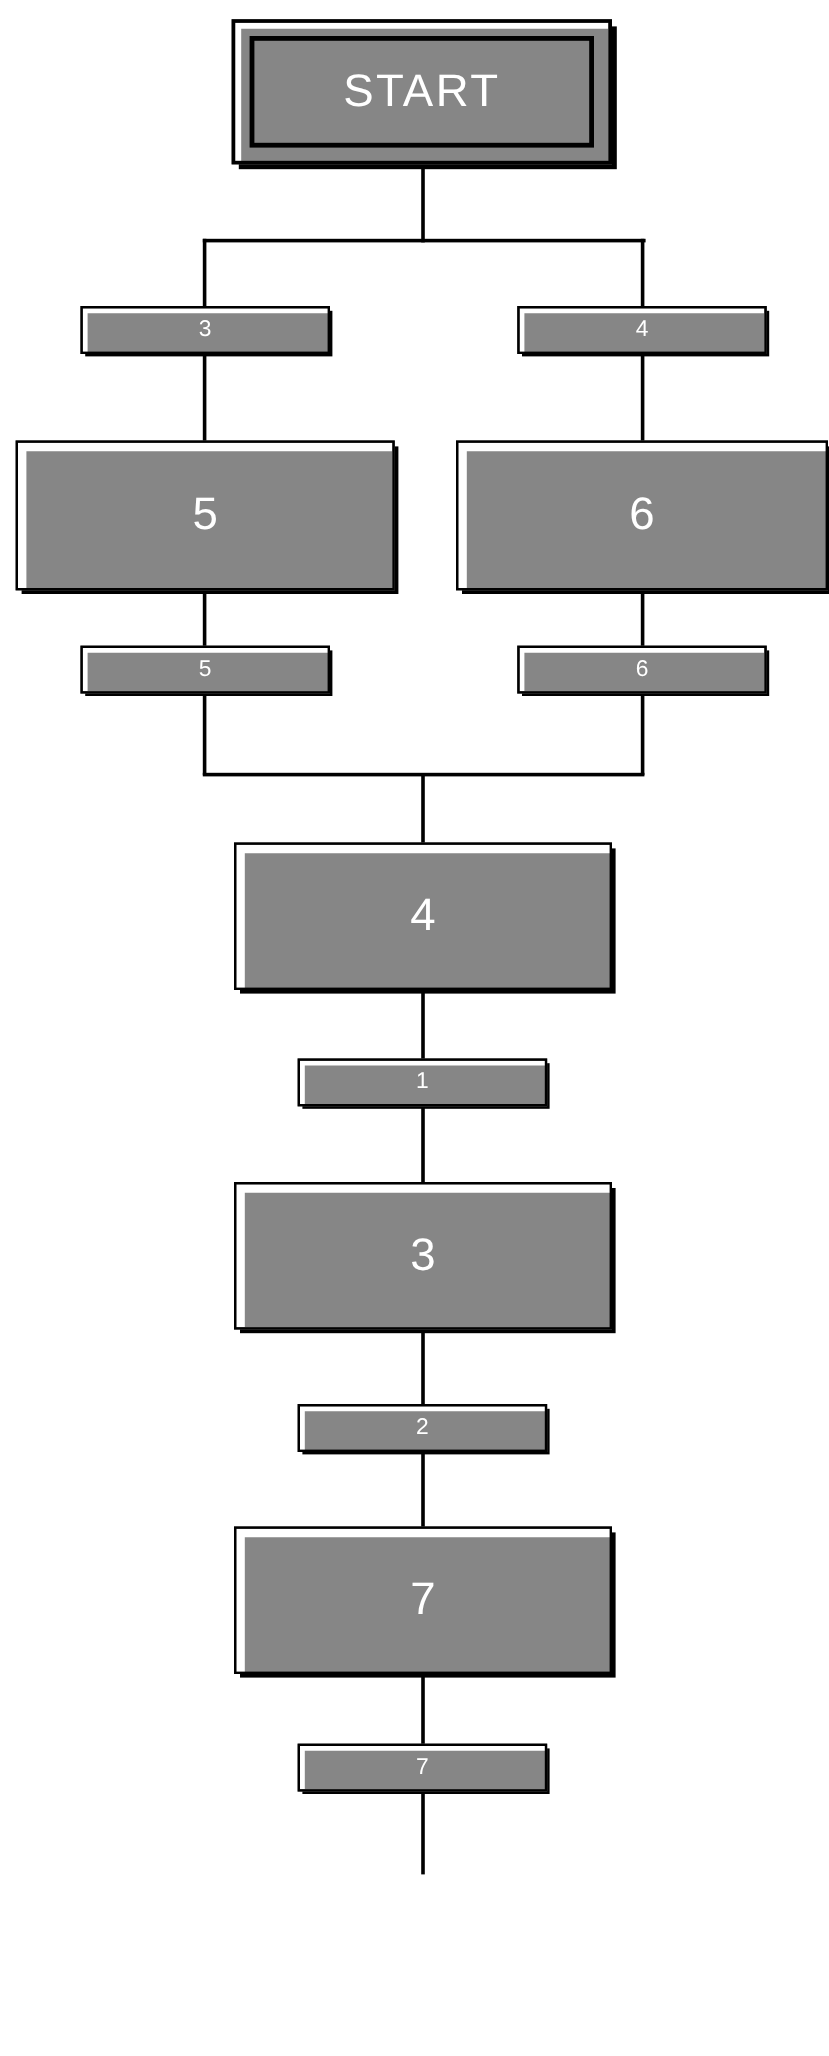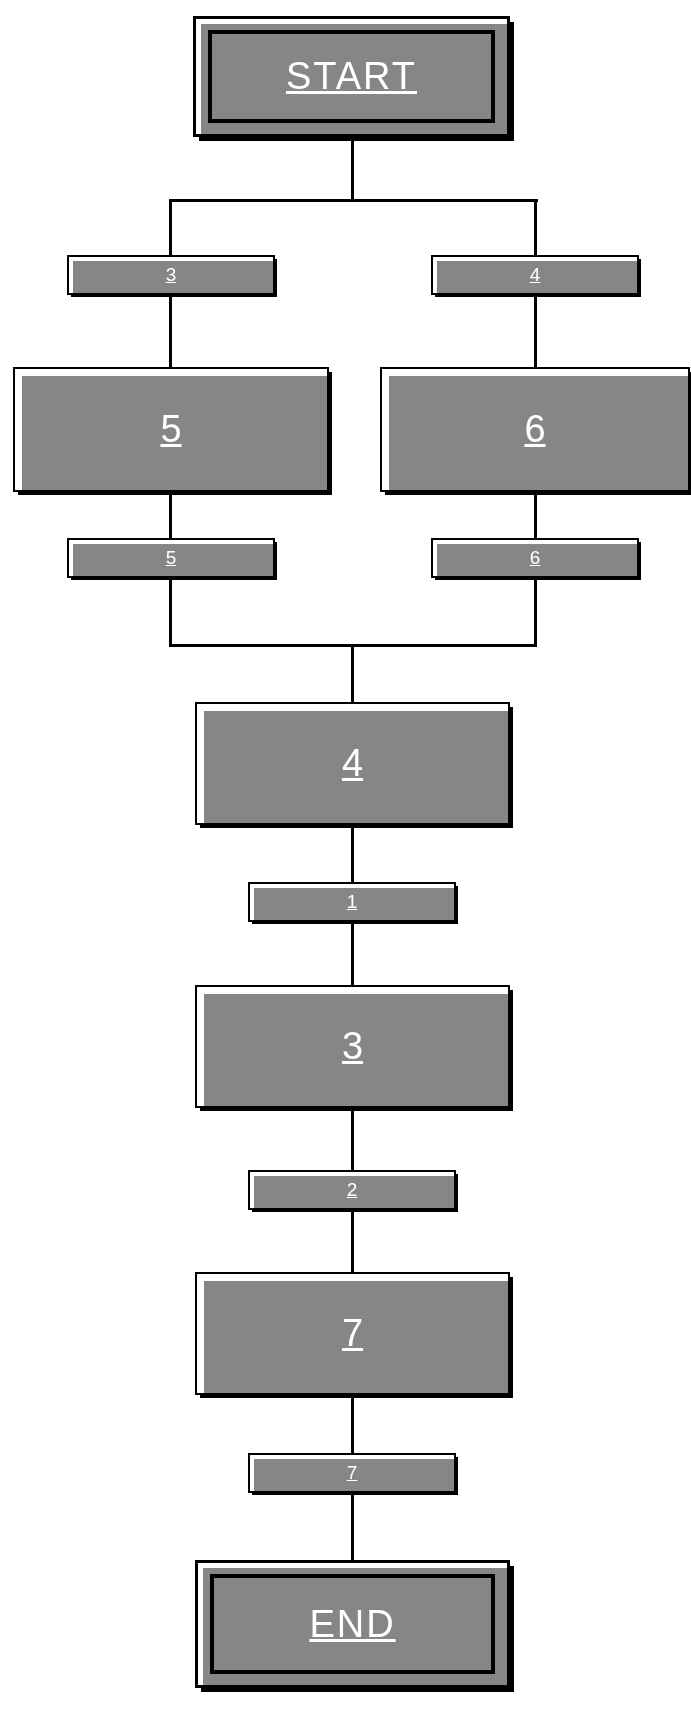--- a/index.html
+++ b/index.html
@@ -20,21 +20,20 @@
   }
 
   .node {
     position: absolute;
     background: var(--node-fill, #868686);
     border: 2px solid var(--outline, #000000);
     display: flex;
     align-items: center;
     justify-content: center;
     color: var(--label, #ffffff);
-    text-decoration: underline;
   }
 
   .step {
     font-size: 38px;
     box-shadow: 4px 4px 0 -1px var(--outline, #000000),
                 inset 7px 7px 0 var(--highlight, #ffffff);
   }
 
   .transition {
     font-size: 19px;
@@ -99,17 +98,14 @@
   <div class="node transition" style="left:67px; top:538px; width:208px; height:40px;">5</div>
   <div class="node transition" style="left:431px; top:538px; width:208px; height:40px;">6</div>
 
   <div class="node step" style="left:195px; top:702px; width:315px; height:123px;">4</div>
   <div class="node transition" style="left:248px; top:882px; width:208px; height:40px;">1</div>
   <div class="node step" style="left:195px; top:985px; width:315px; height:123px;">3</div>
   <div class="node transition" style="left:248px; top:1170px; width:208px; height:40px;">2</div>
   <div class="node step" style="left:195px; top:1272px; width:315px; height:123px;">7</div>
   <div class="node transition" style="left:248px; top:1453px; width:208px; height:40px;">7</div>
 
-  <div class="node terminal" style="left:195px; top:1560px; width:315px; height:128px;">
-    <div class="terminal-inner">END</div>
-  </div>
 
 </div>
 
 </body></html>

